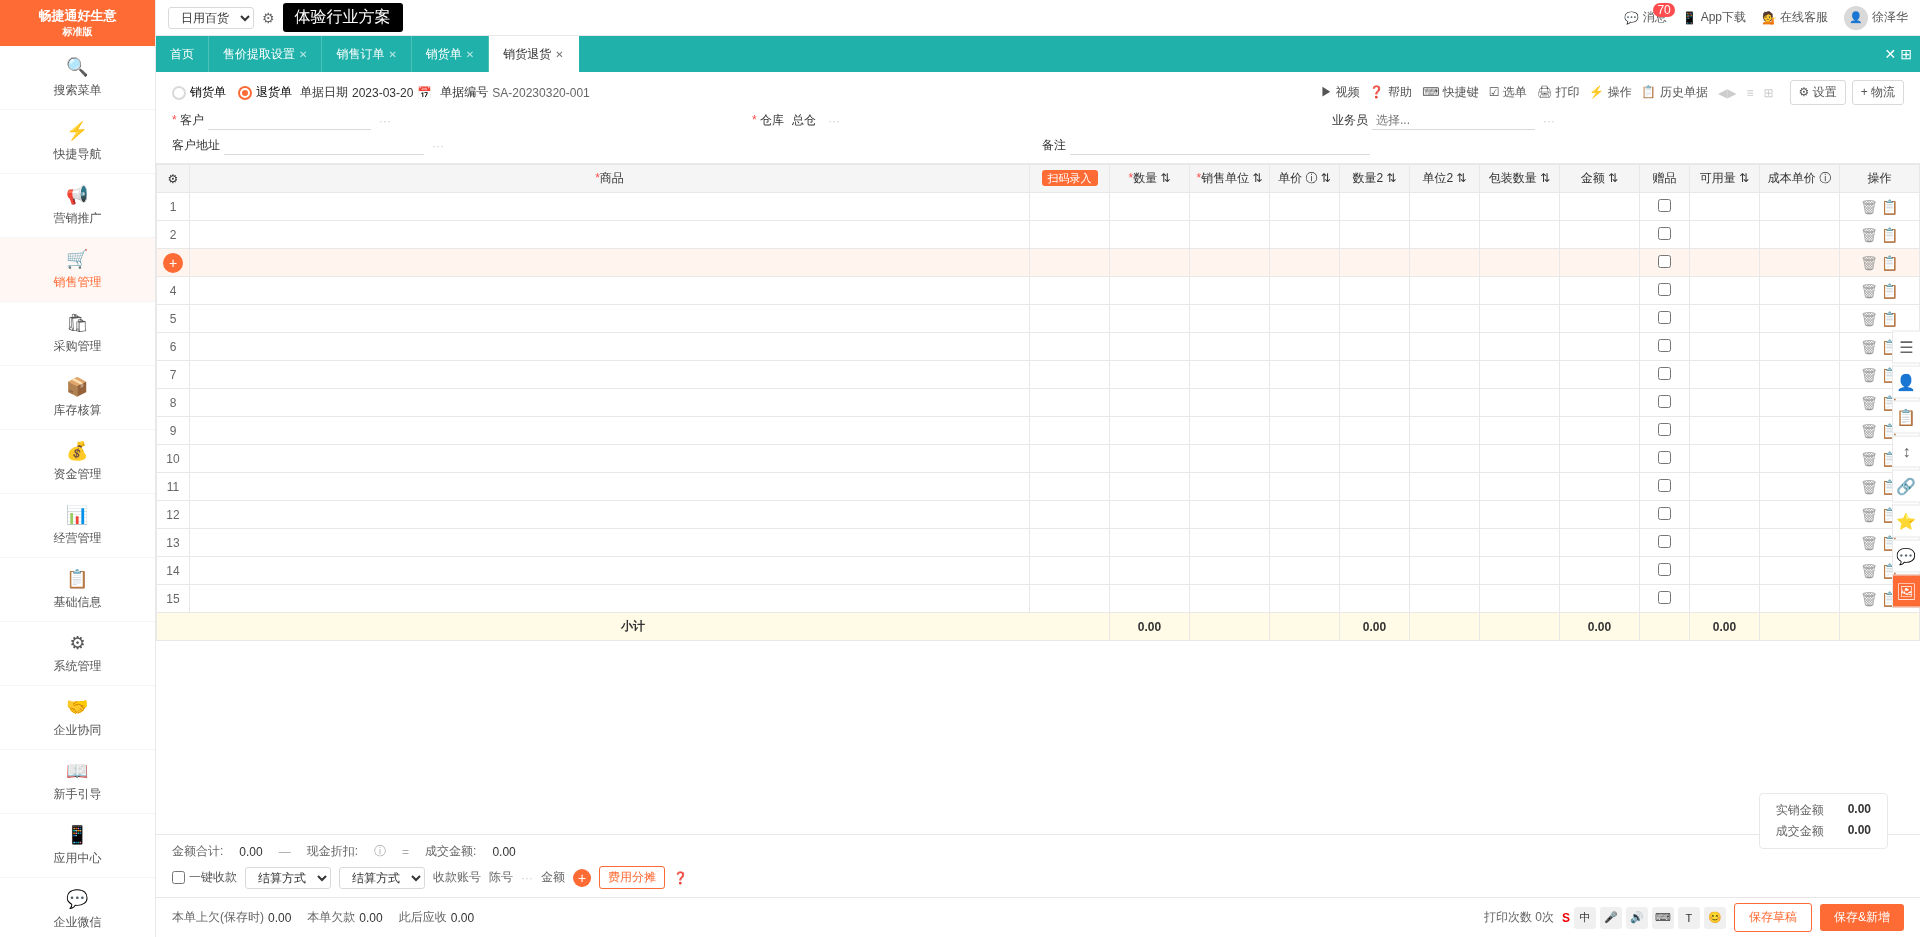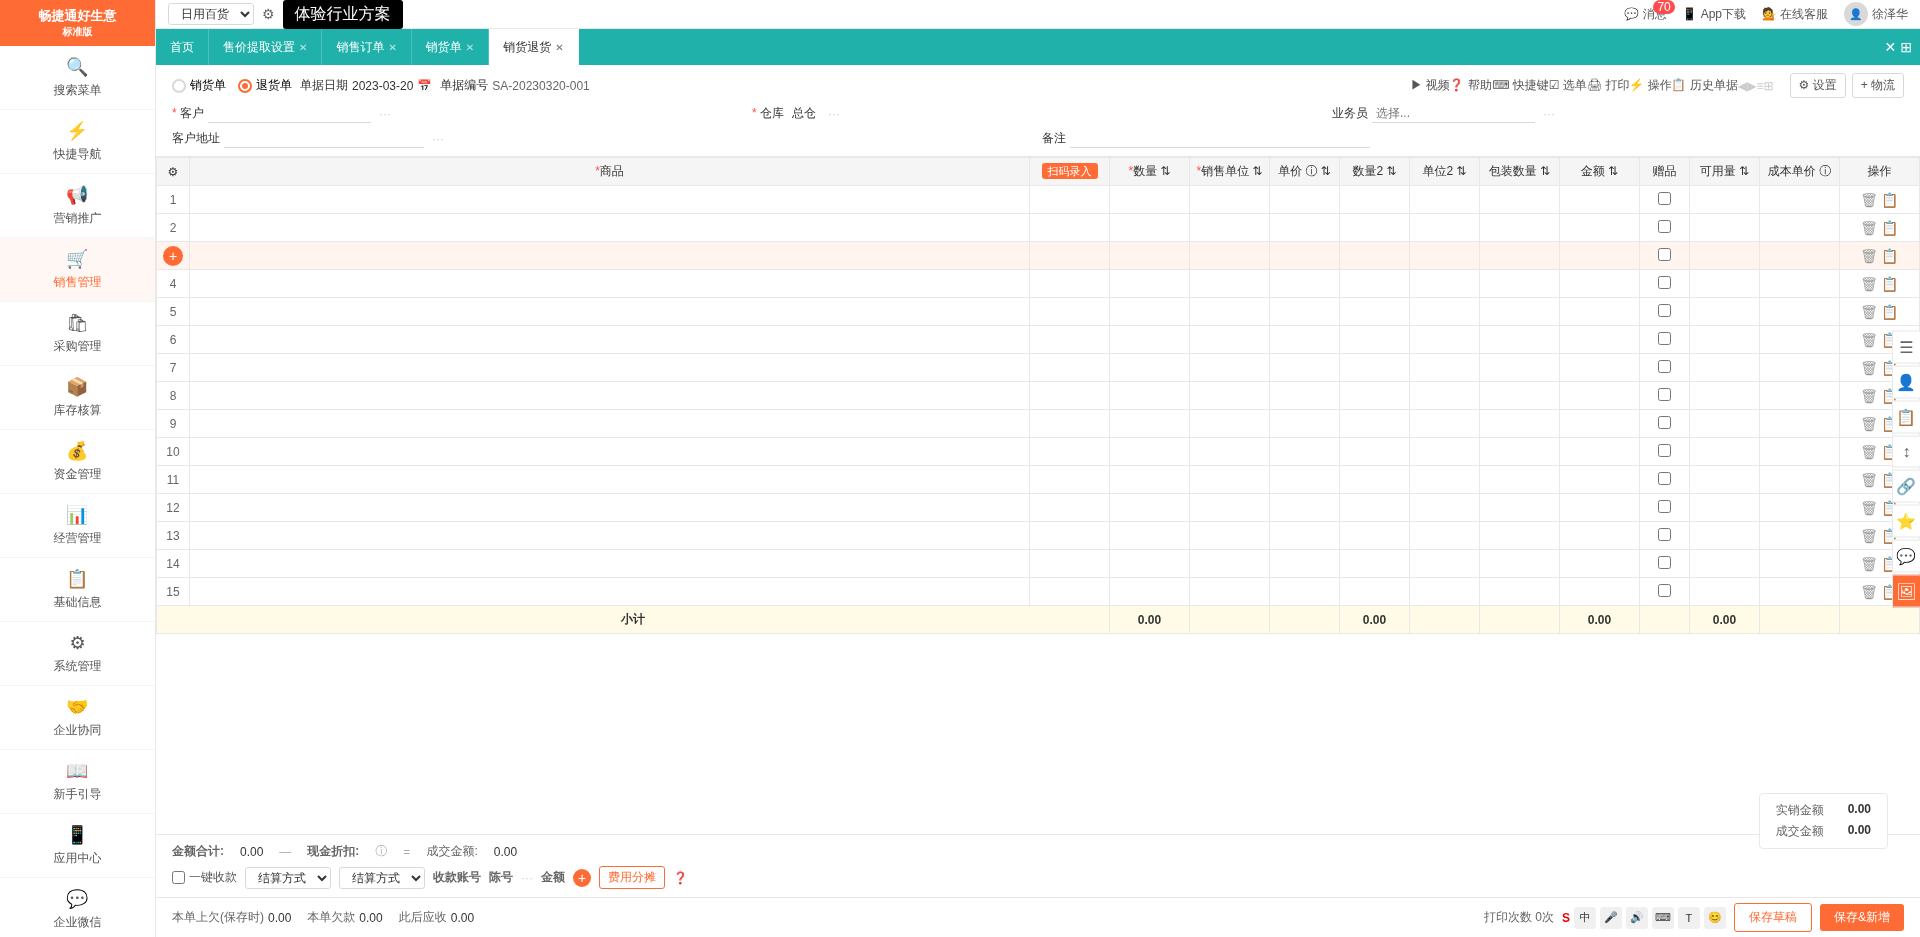--- a/index.html
+++ b/index.html
@@ -46,21 +46,21 @@
     
     .main {
       flex: 1;
       display: flex;
       flex-direction: column;
       overflow: hidden;
     }
 
     
     .topbar {
-      height: 29px;
+      height: 36px;
       background: #fff;
       display: flex;
       align-items: center;
       padding: 0 12px;
       border-bottom: 1px solid #e8e8e8;
       gap: 12px;
     }
     .topbar-left { display: flex; align-items: center; gap: 8px; flex: 1; }
     .topbar-select {
       border: 1px solid #d9d9d9;
@@ -154,21 +154,21 @@
       color: #333;
       background: transparent;
       outline: none;
       min-width: 120px;
     }
     .form-dots { color: #ccc; margin-left: 4px; cursor: pointer; }
     .form-date { display: flex; align-items: center; gap: 4px; }
     .form-date-val { color: #333; }
     .cal-icon { cursor: pointer; color: #666; }
     .doc-no { color: #666; }
-    .toolbar-icons { margin-left: auto; display: flex; align-items: center; }
+    .toolbar-icons { margin-left: auto; display: flex; align-items: center; gap: 10px; }
     .toolbar-icon-item { display: flex; align-items: center; gap: 2px; color: #555; cursor: pointer; font-size: 12px; }
     .right-actions { display: flex; gap: 6px; align-items: center; margin-left: 8px; }
     .btn-setting { border: 1px solid #d9d9d9; border-radius: 3px; padding: 3px 8px; font-size: 12px; color: #555; cursor: pointer; background: #fff; }
     .btn-logistics { border: 1px solid #d9d9d9; border-radius: 3px; padding: 3px 8px; font-size: 12px; color: #555; cursor: pointer; background: #fff; }
 
     
     .table-area {
       flex: 1;
       overflow: auto;
       background: #fff;
@@ -226,21 +226,21 @@
     .subtotal-row { background: #fffbe6; }
     .subtotal-row td { font-weight: bold; color: #333; }
 
     
     .bottom-area {
       background: #fff;
       border-top: 1px solid #e8e8e8;
       padding: 8px 16px;
     }
     .bottom-row1 { display: flex; align-items: center; gap: 16px; margin-bottom: 6px; }
-    .amount-label { color: #666; font-weight: bold; }
+    .amount-label { color: #666; }
     .amount-val { color: #333; }
     .amount-dash { color: #aaa; }
     .amount-eq { color: #aaa; }
     .transaction-label { color: #666; }
     .transaction-val { color: #333; }
     .bottom-row2 { display: flex; align-items: center; gap: 8px; }
     .checkbox-label { display: flex; align-items: center; gap: 4px; color: #555; cursor: pointer; }
     .method-select {
       border: 1px solid #d9d9d9; border-radius: 3px;
       padding: 2px 8px; font-size: 12px; color: #333; background: #fff; cursor: pointer;

